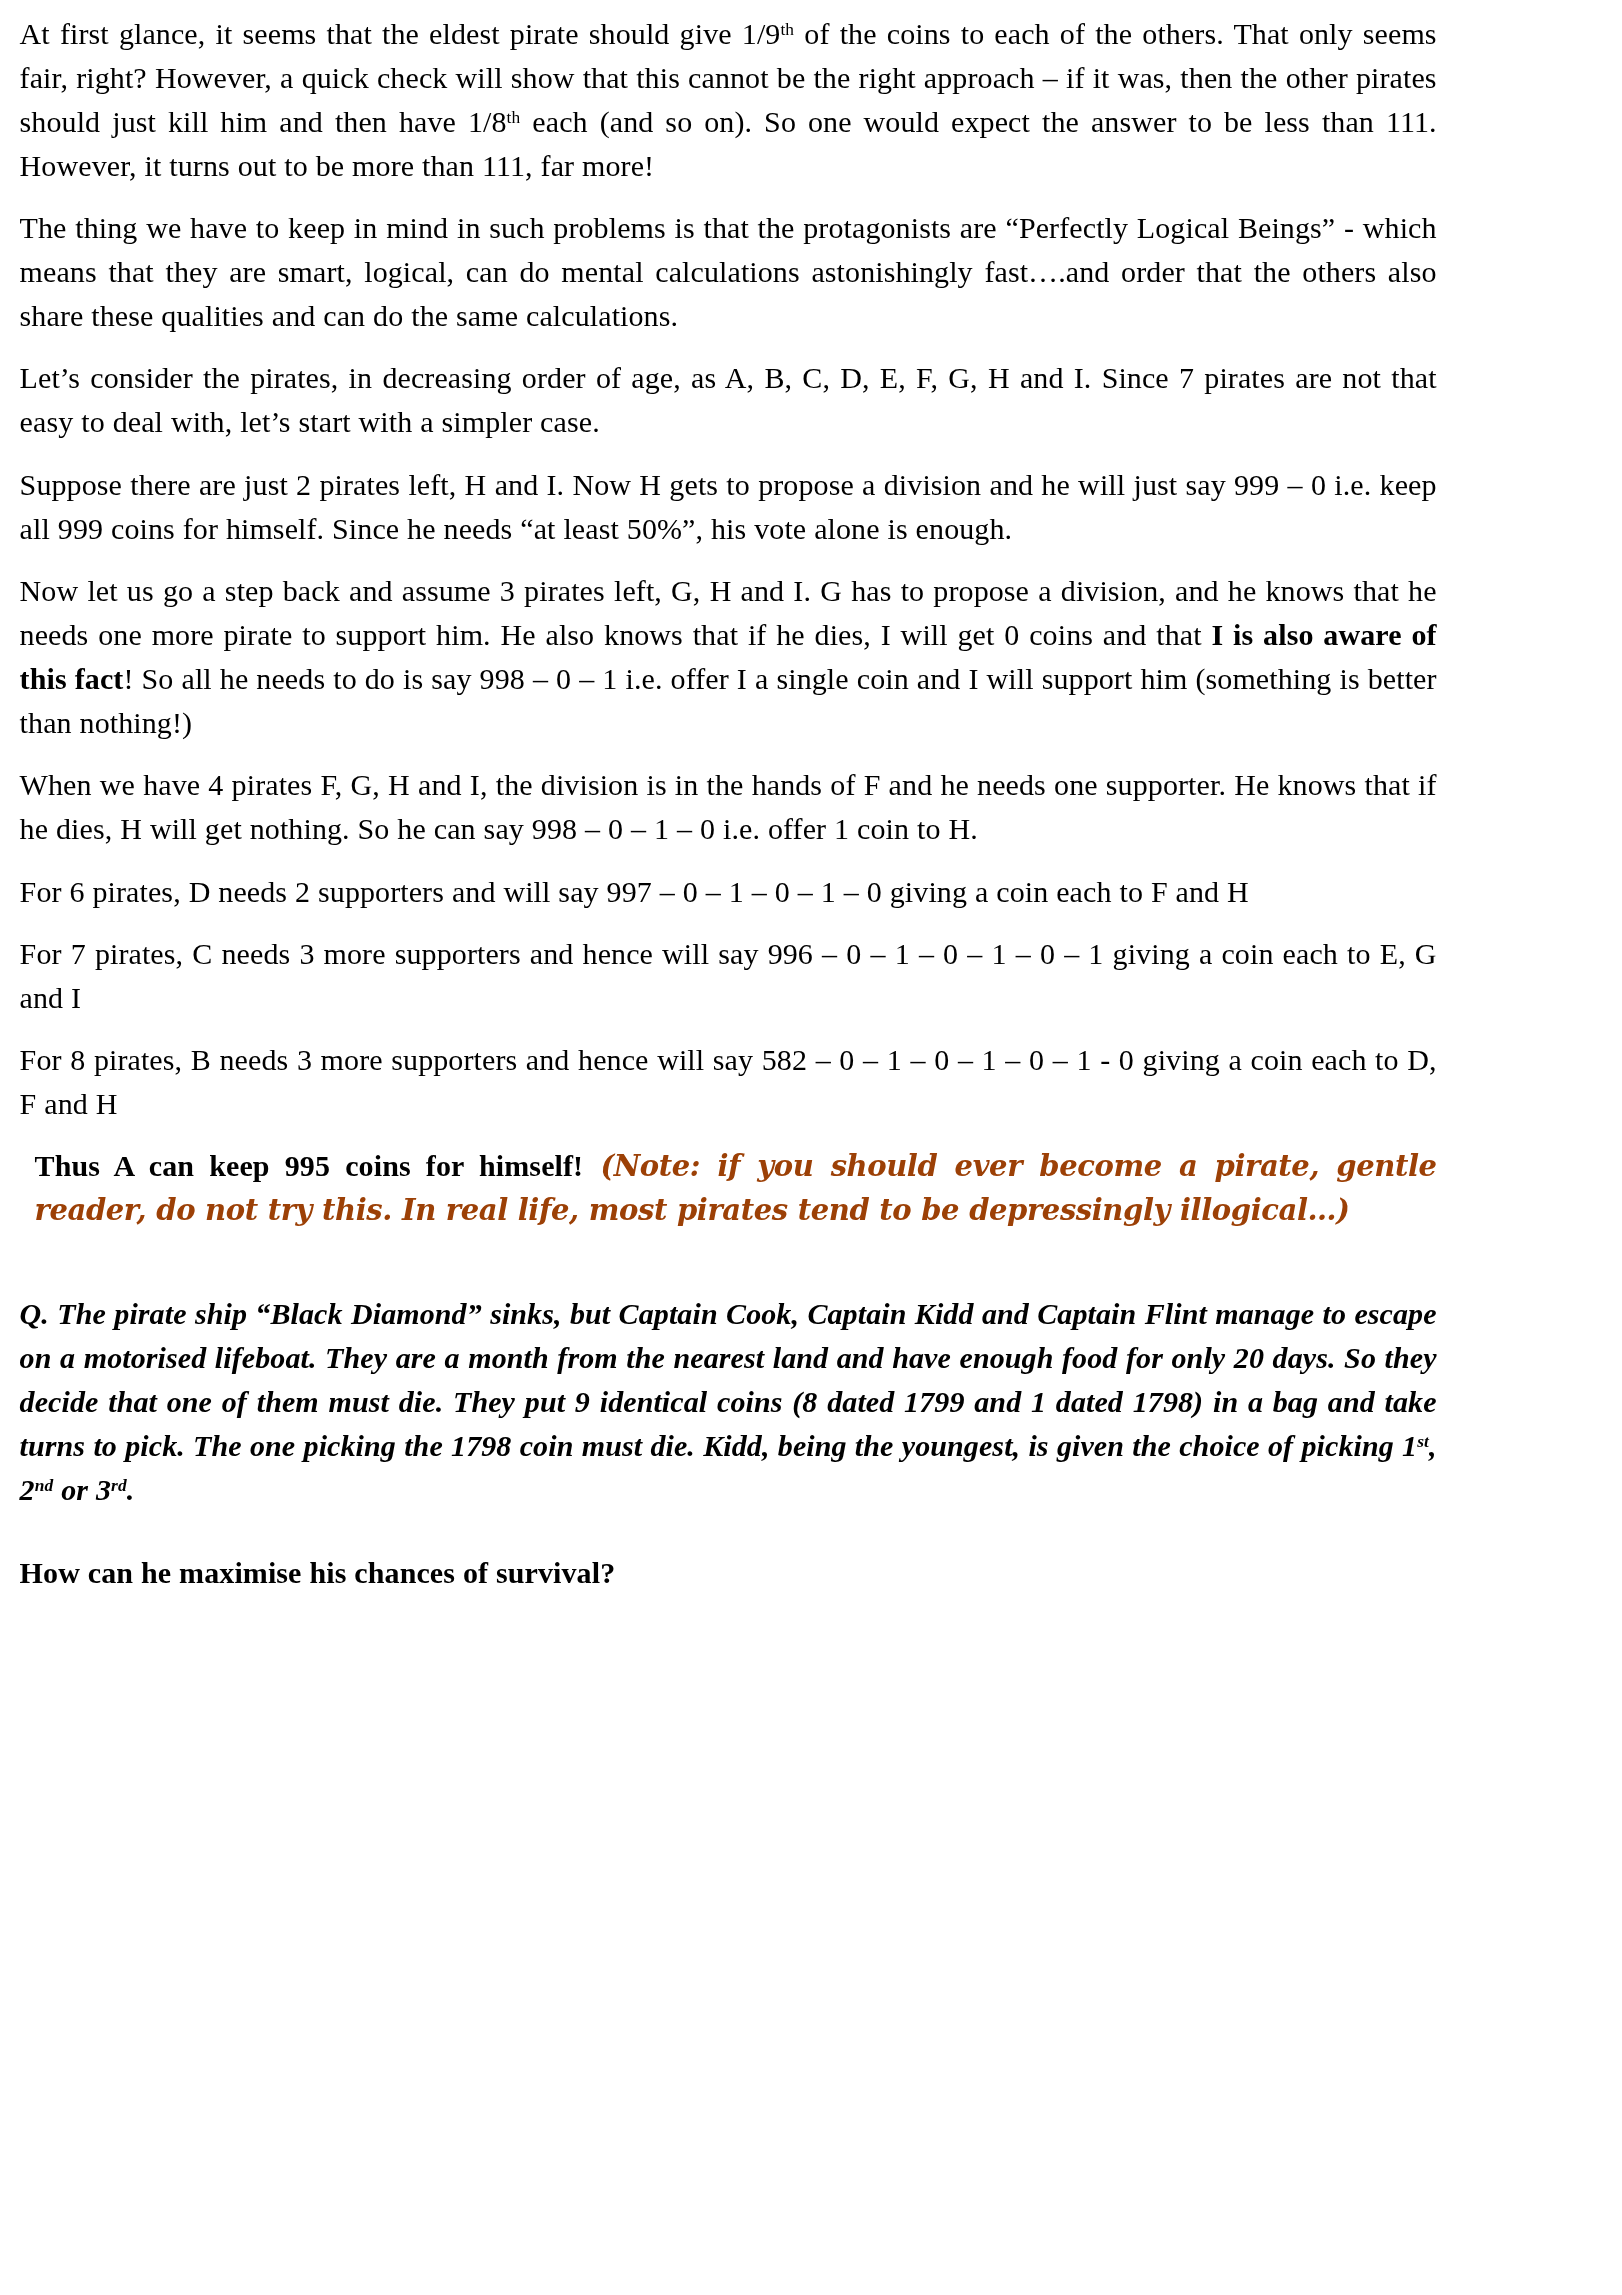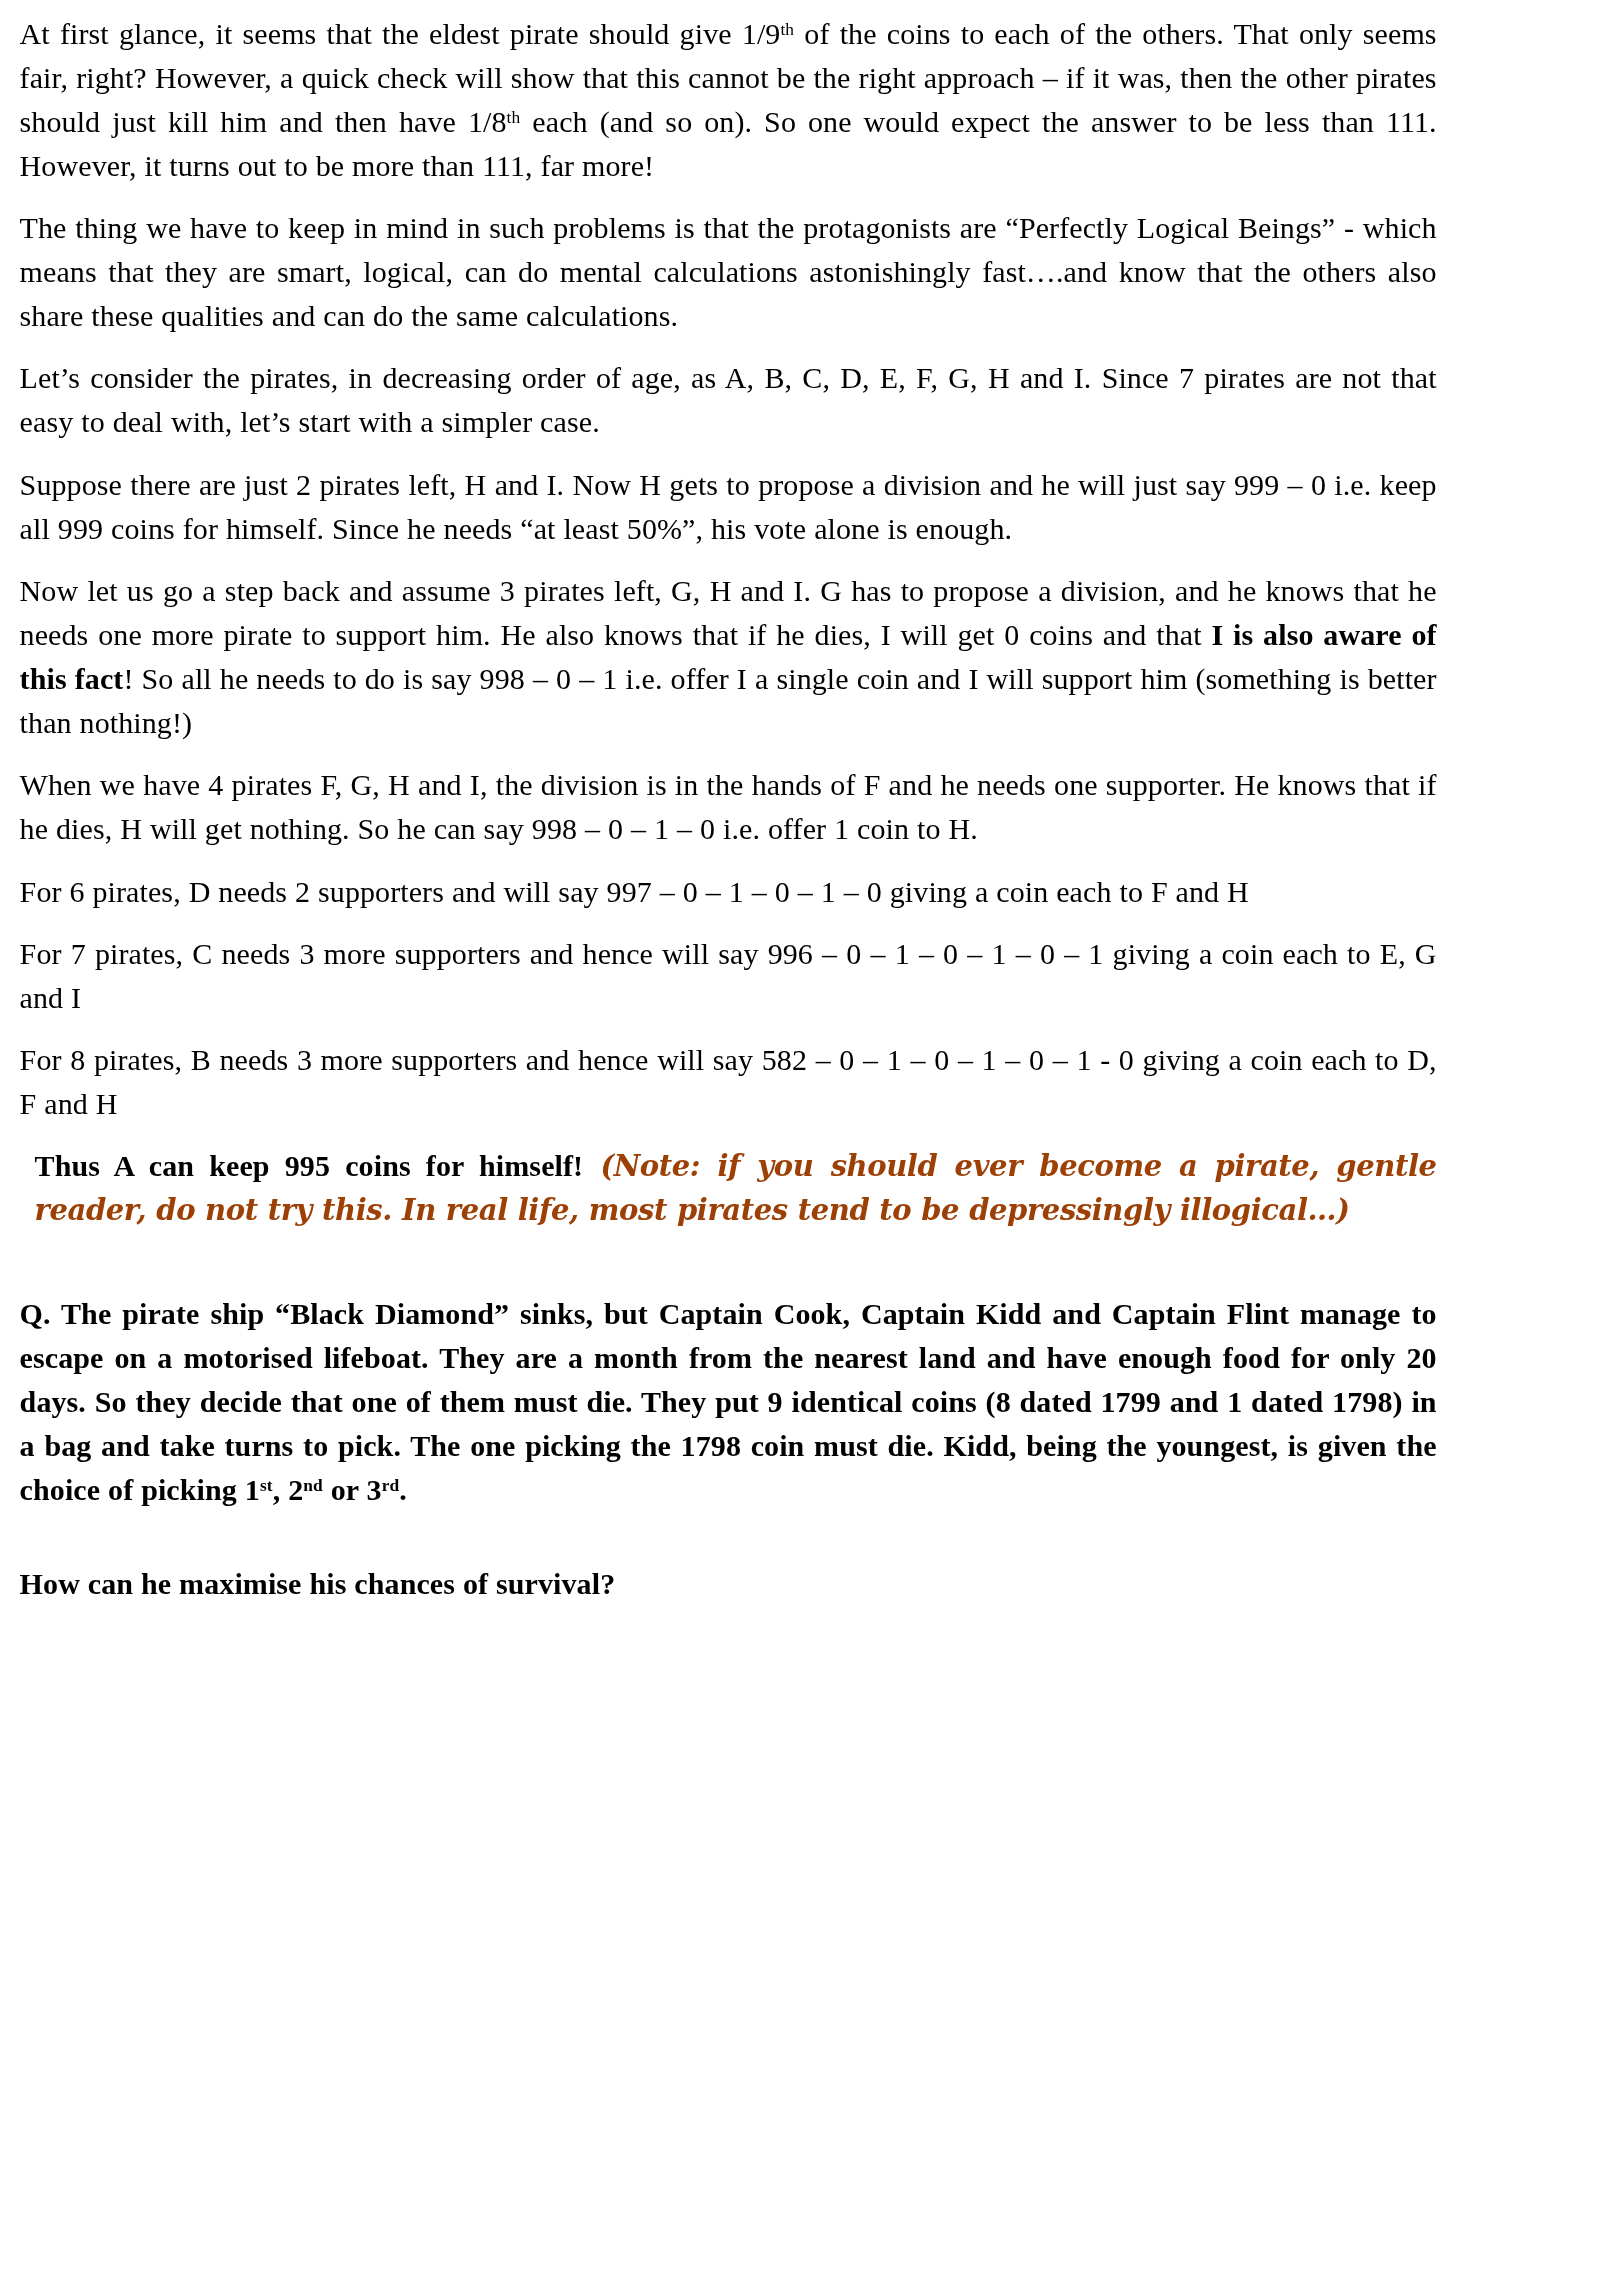--- a/index.html
+++ b/index.html
@@ -39,33 +39,33 @@
     font-weight: bold;
     font-size: 29px;
     letter-spacing: -0.4px;
   }
   sup {
     font-size: 0.58em;
     line-height: 0;
     vertical-align: 0.52em;
   }
   .gap-lg { margin-bottom: 60px; margin-left: 15px; }
-  .gap-md { margin-bottom: 50px; }
+  .gap-md { margin-bottom: 39px; font-style: italic; }
   .para-bold {
     font-weight: bold;
   }
 </style>
 </head>
 <body>
 
 <div class="page">
 
   <p class="para"><span>At first glance, it seems that the eldest pirate should give 1/9</span><sup>th</sup><span> of the coins to each of the others. That only seems fair, right? However, a quick check will show that this cannot be the right approach – if it was, then the other pirates should just kill him and then have 1/8</span><sup>th</sup><span> each (and so on). So one would expect the answer to be less than 111. However, it turns out to be more than 111, far more!</span></p>
 
-  <p class="para">The thing we have to keep in mind in such problems is that the protagonists are “Perfectly Logical Beings” - which means that they are smart, logical, can do mental calculations astonishingly fast….and know that the others also share these qualities and can do the same calculations.</p>
+  <p class="para">The thing we have to keep in mind in such problems is that the protagonists are “Perfectly Logical Beings” - which means that they are smart, logical, can do mental calculations astonishingly fast….and order that the others also share these qualities and can do the same calculations.</p>
 
   <p class="para">Let’s consider the pirates, in decreasing order of age, as A, B, C, D, E, F, G, H and I. Since 7 pirates are not that easy to deal with, let’s start with a simpler case.</p>
 
   <p class="para">Suppose there are just 2 pirates left, H and I. Now H gets to propose a division and he will just say 999 – 0 i.e. keep all 999 coins for himself. Since he needs “at least 50%”, his vote alone is enough.</p>
 
   <p class="para"><span>Now let us go a step back and assume 3 pirates left, G, H and I. G has to propose a division, and he knows that he needs one more pirate to support him. He also knows that if he dies, I will get 0 coins and that </span><span class="b">I is also aware of this fact</span><span>! So all he needs to do is say 998 – 0 – 1 i.e. offer I a single coin and I will support him (something is better than nothing!)</span></p>
 
   <p class="para">When we have 4 pirates F, G, H and I, the division is in the hands of F and he needs one supporter. He knows that if he dies, H will get nothing. So he can say 998 – 0 – 1 – 0 i.e. offer 1 coin to H.</p>
 
 

